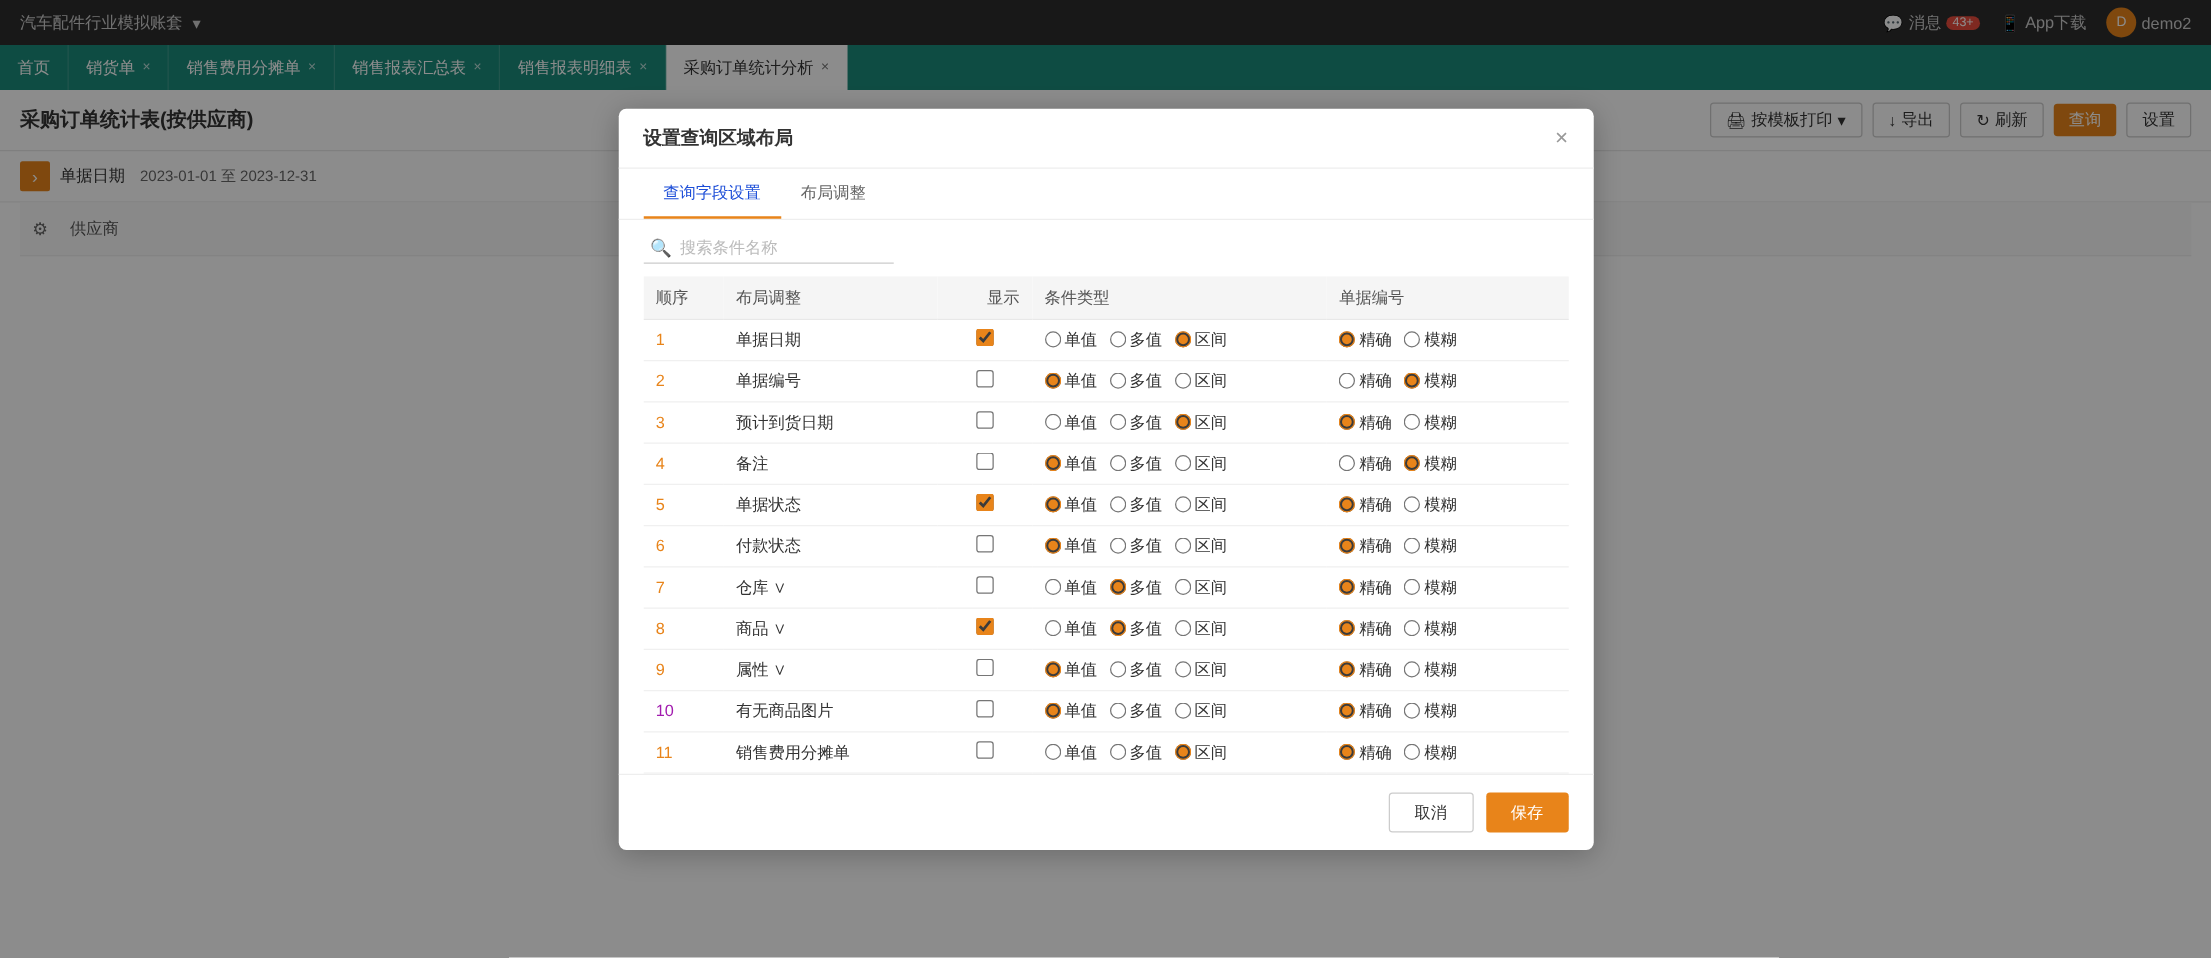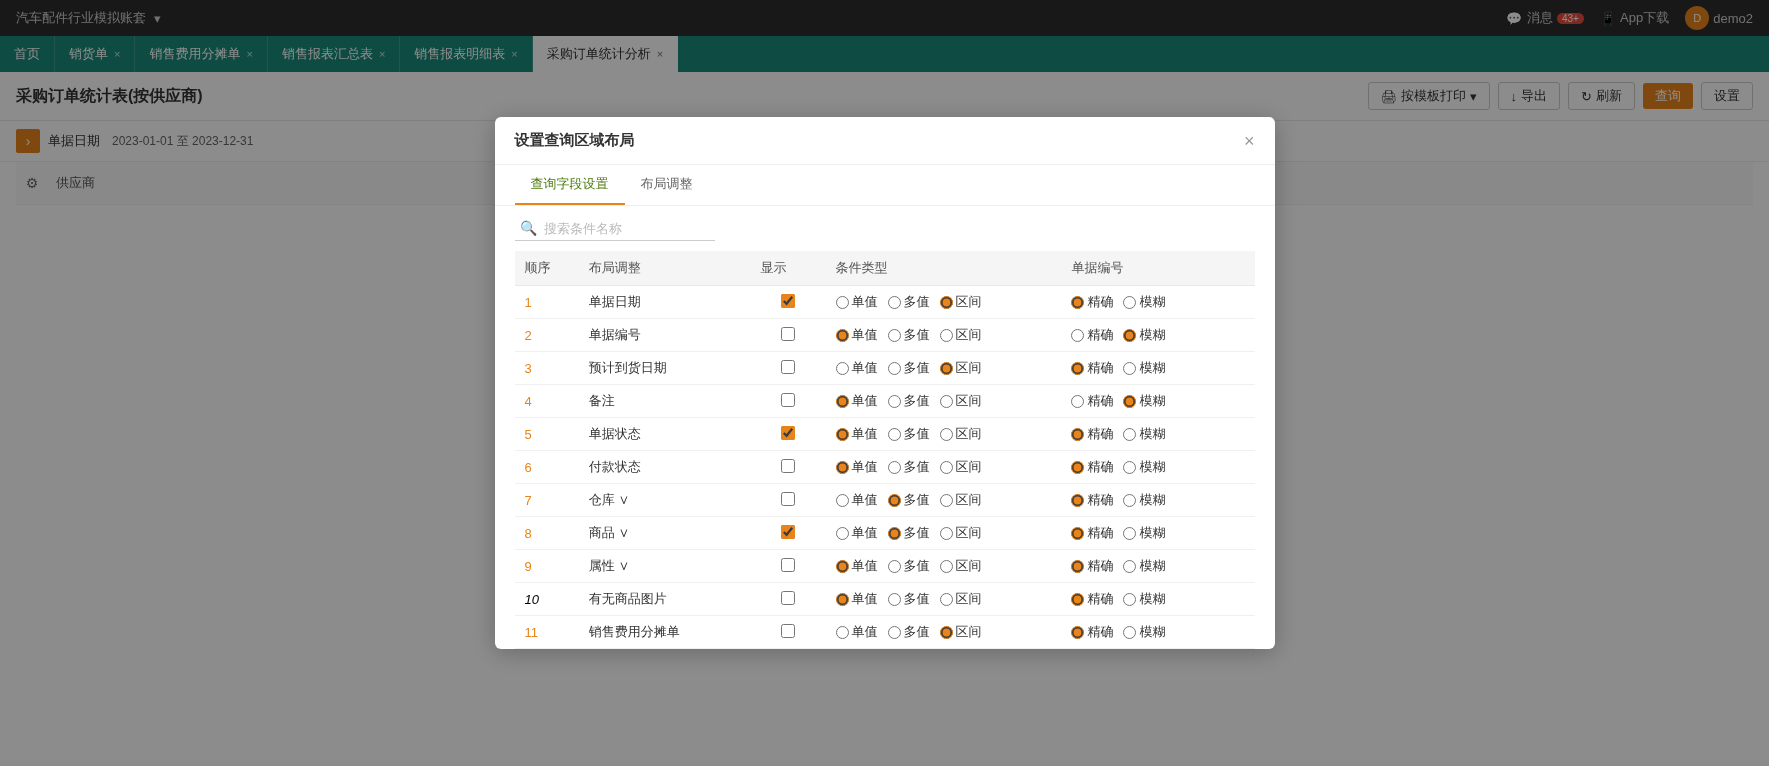--- a/index.html
+++ b/index.html
@@ -104,21 +104,21 @@
       display: flex;
       align-items: center;
       justify-content: space-between;
     }
     .modal-title { font-size: 15px; font-weight: bold; color: #333; }
     .modal-close { background: none; border: none; font-size: 18px; cursor: pointer; color: #999; line-height: 1; }
 
     
     .modal-tabs { display: flex; padding: 0 20px; border-bottom: 1px solid #eee; }
     .modal-tab { padding: 10px 16px; font-size: 13px; cursor: pointer; color: #666; border-bottom: 2px solid transparent; }
-    .modal-tab.active { color: #4d7c0f; border-bottom-color: #e8841a; font-weight: 500; }
+    .modal-tab.active { color: #1d4ed8; border-bottom-color: #e8841a; font-weight: 500; }
 
     
     .modal-search {
       padding: 10px 20px;
       display: flex;
       align-items: center;
     }
     .search-box {
       display: flex;
       align-items: center;
@@ -146,21 +146,21 @@
       border-top: 1px solid #eee;
       display: flex;
       justify-content: flex-end;
       gap: 10px;
     }
     .btn-cancel { padding: 6px 20px; border: 1px solid #ccc; background: #fff; border-radius: 3px; cursor: pointer; font-size: 13px; color: #333; }
     .btn-save { padding: 6px 20px; background: #e8841a; border: none; color: #fff; border-radius: 3px; cursor: pointer; font-size: 13px; }
 
     .col-order { width: 60px; }
     .col-name { width: 160px; }
-    .col-display { width: 70px; text-align: left; }
+    .col-display { width: 70px; text-align: right; }
     .col-type { width: 220px; }
     .col-match { width: 180px; }
 
     td.col-display { text-align: center; }
 
     
     .modal-table::-webkit-scrollbar { width: 6px; }
     .modal-table::-webkit-scrollbar-track { background: #f5f5f5; }
     .modal-table::-webkit-scrollbar-thumb { background: #ccc; border-radius: 3px; }
 
@@ -592,21 +592,21 @@
                     <span style="font-size: 13px;">精确</span>
                   </label>
                   <label style="display: flex; align-items: center; gap: 3px; cursor: pointer;">
                     <input type="radio" name="match-8" value="模糊" style="accent-color: rgb(232, 132, 26);">
                     <span style="font-size: 13px;">模糊</span>
                   </label>
                 </div>
               </td>
             </tr>
             <tr>
-              <td class="col-order"><span class="row-num" style="color:#000000;font-style:italic;">10</span></td>
+              <td class="col-order"><span class="row-num" style="color:#a21caf;">10</span></td>
               <td class="col-name">有无商品图片</td>
               <td class="col-display"><input type="checkbox" style="accent-color: rgb(232, 132, 26); width: 14px; height: 14px; cursor: pointer;"></td>
               <td class="col-type">
                 <div style="display: flex; gap: 10px; align-items: center;">
                   <label style="display: flex; align-items: center; gap: 3px; cursor: pointer;">
                     <input type="radio" name="type-9" value="单值" checked="" style="accent-color: rgb(232, 132, 26);">
                     <span style="font-size: 13px;">单值</span>
                   </label>
                   <label style="display: flex; align-items: center; gap: 3px; cursor: pointer;">
                     <input type="radio" name="type-9" value="多值" style="accent-color: rgb(232, 132, 26);">
@@ -661,14 +661,18 @@
                     <input type="radio" name="match-10" value="模糊" style="accent-color: rgb(232, 132, 26);">
                     <span style="font-size: 13px;">模糊</span>
                   </label>
                 </div>
               </td>
             </tr>
           </tbody>
       </table>
     </div>
 
+    <div class="modal-footer">
+      <button class="btn-cancel">取消</button>
+      <button class="btn-save">保存</button>
+    </div>
   </div>
 </div>
 
 </body></html>

